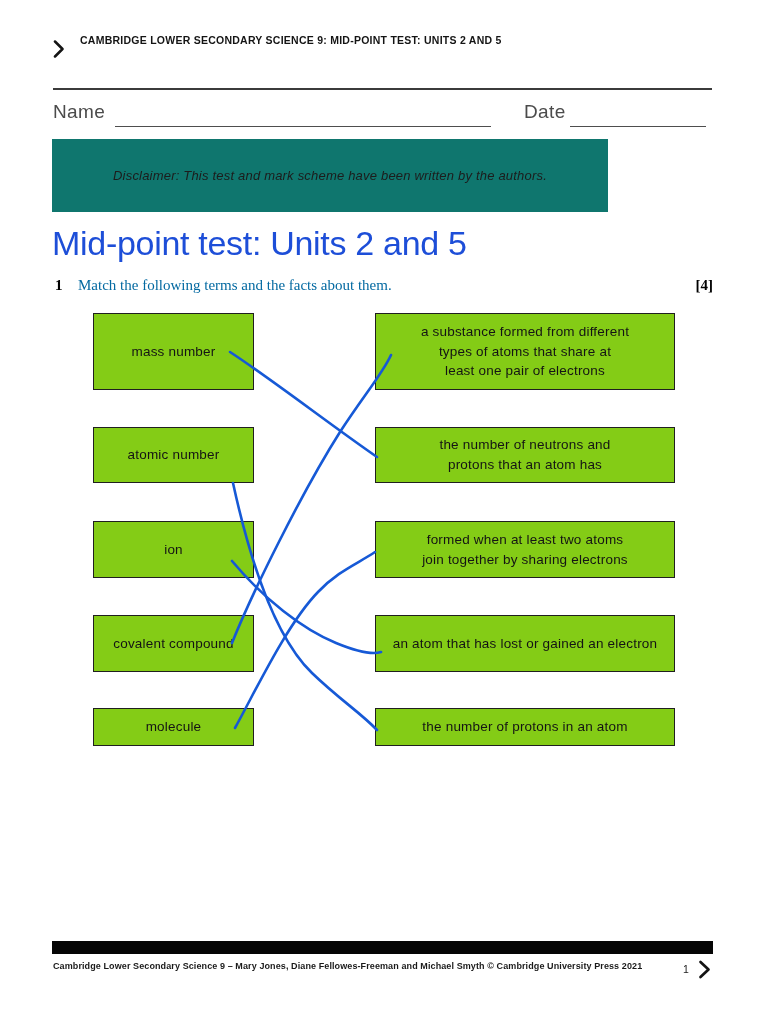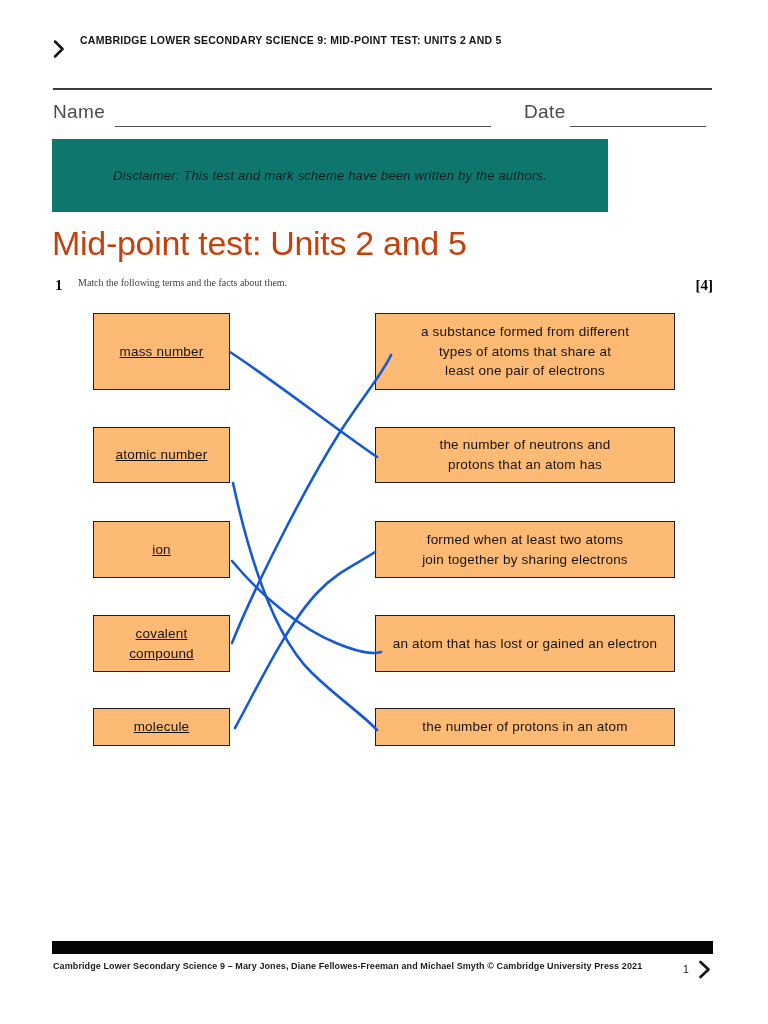--- a/index.html
+++ b/index.html
@@ -14,31 +14,31 @@
   
   .field-label{top:101px;font-size:19px;color:#4b4b4b;letter-spacing:.4px;}
   .fill-line{top:104px;height:22px;border-bottom:1.6px solid #4e4e4e;}
   
   .disclaimer{
     left:52px;top:139px;width:556px;height:73px;background:#0f766e;
     display:flex;align-items:center;justify-content:center;
     font-style:italic;font-size:13px;color:#1c1c1c;letter-spacing:.2px;
   }
   
-  .doc-title{left:52px;top:224px;font-size:34px;color:#c2410c;letter-spacing:-.3px;}
+  .doc-title{left:52px;top:224px;font-size:34px;color:#1d4ed8;letter-spacing:-.3px;}
   .q-num{left:55px;top:277px;font-family:"Liberation Serif",serif;font-weight:bold;font-size:15px;color:#000;}
-  .q-text{left:78px;top:277px;font-family:"Liberation Serif",serif;font-size:10px;color:#404040;}
+  .q-text{left:78px;top:277px;font-family:"Liberation Serif",serif;font-size:15px;color:#0369a1;}
   .q-marks{top:277px;right:55px;font-family:"Liberation Serif",serif;font-weight:bold;font-size:15px;color:#000;}
   
   .mbox{
-    box-sizing:border-box;border:1.5px solid #1f1f1f;background:#fdba74;
+    box-sizing:border-box;border:1.5px solid #1f1f1f;background:#84cc16;
     display:flex;align-items:center;justify-content:center;text-align:center;
     font-size:13.5px;line-height:1.45;color:#141414;letter-spacing:.2px;
   }
-  .term{left:93px;width:137px;padding:0 11px;text-decoration:underline;}
+  .term{left:93px;width:161px;padding:0 11px;}
   .fact{left:375px;width:300px;padding:0 14px;}
   .mbox span{text-wrap:balance;}
   
   .r0{top:313px;height:77px;}
   .r1{top:427px;height:56px;}
   .r2{top:521px;height:57px;}
   .r3{top:615px;height:57px;}
   .r4{top:708px;height:38px;}
   
   .overlay{left:0;top:0;width:768px;height:1024px;pointer-events:none;z-index:6;}

